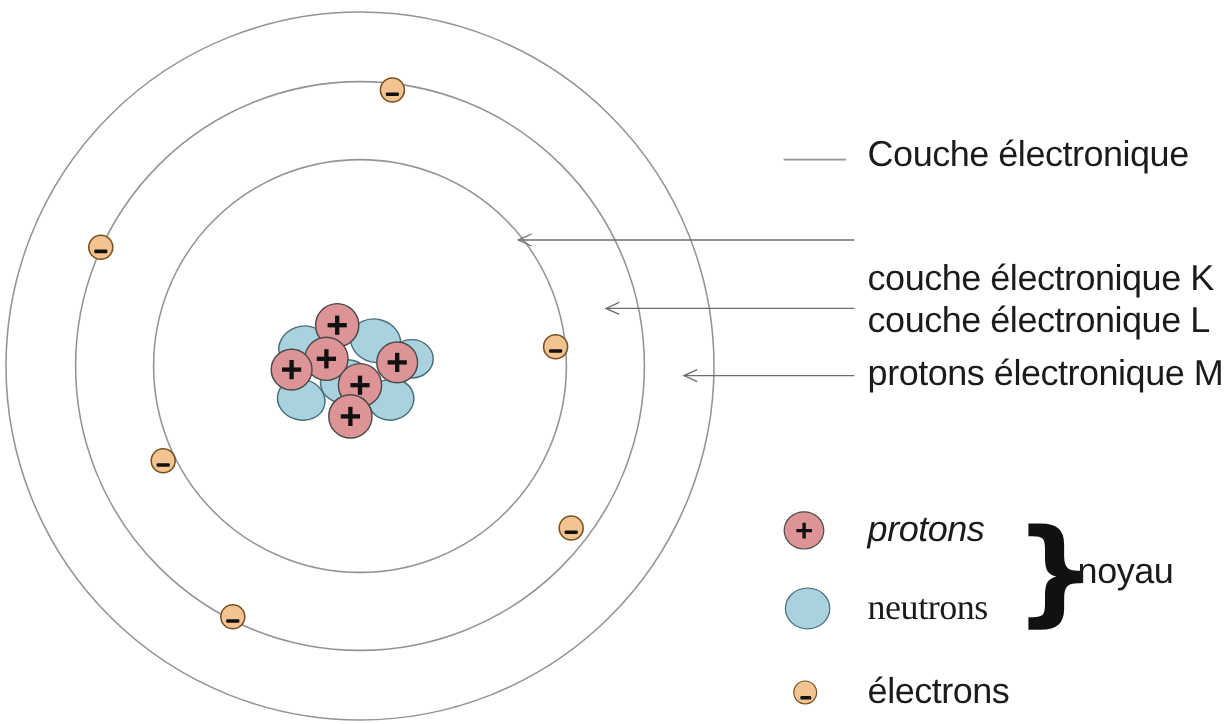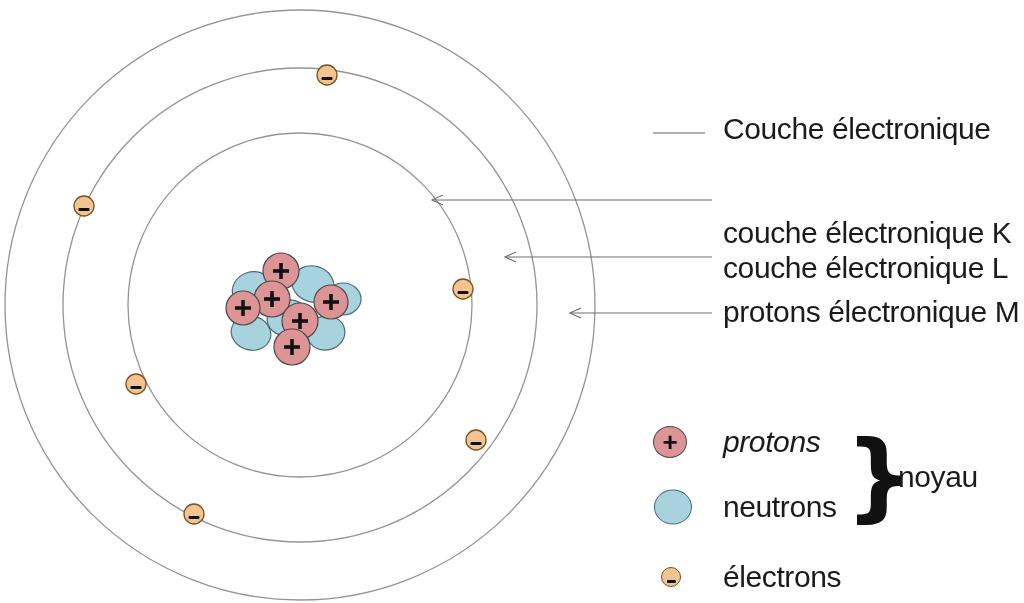--- a/index.html
+++ b/index.html
@@ -95,21 +95,21 @@
   <div class="lbl" style="left: 723px; top: 256px; margin-top: 12px;">couche électronique L</div>
 
   <div class="lbl" style="left: 723px; top: 312px;">protons électronique M</div>
 
   <div class="sym proton" style="left: 670px; top: 442px;">
     <span class="plus">+</span>
   </div>
   <div class="lbl" style="left: 723px; top: 442px; font-style: italic;">protons</div>
 
   <div class="sym neutron" style="left: 673px; top: 507px;"></div>
-  <div class="lbl" style="left: 723px; top: 507px;">neutrons</div>
+  <div class="lbl" style="left: 723px; top: 507px; font-family: Liberation Serif, serif;">neutrons</div>
 
   <div class="sym electron" style="left: 671px; top: 577px;">
     <div class="minus-bar"></div>
   </div>
   <div class="lbl" style="left: 723px; top: 577px; text-align: right;">électrons</div>
 
   <div class="brace" style="left: 845px; top: 476px;">}</div>
 
   <div class="lbl" style="left: 898px; top: 477px;">noyau</div>
 

